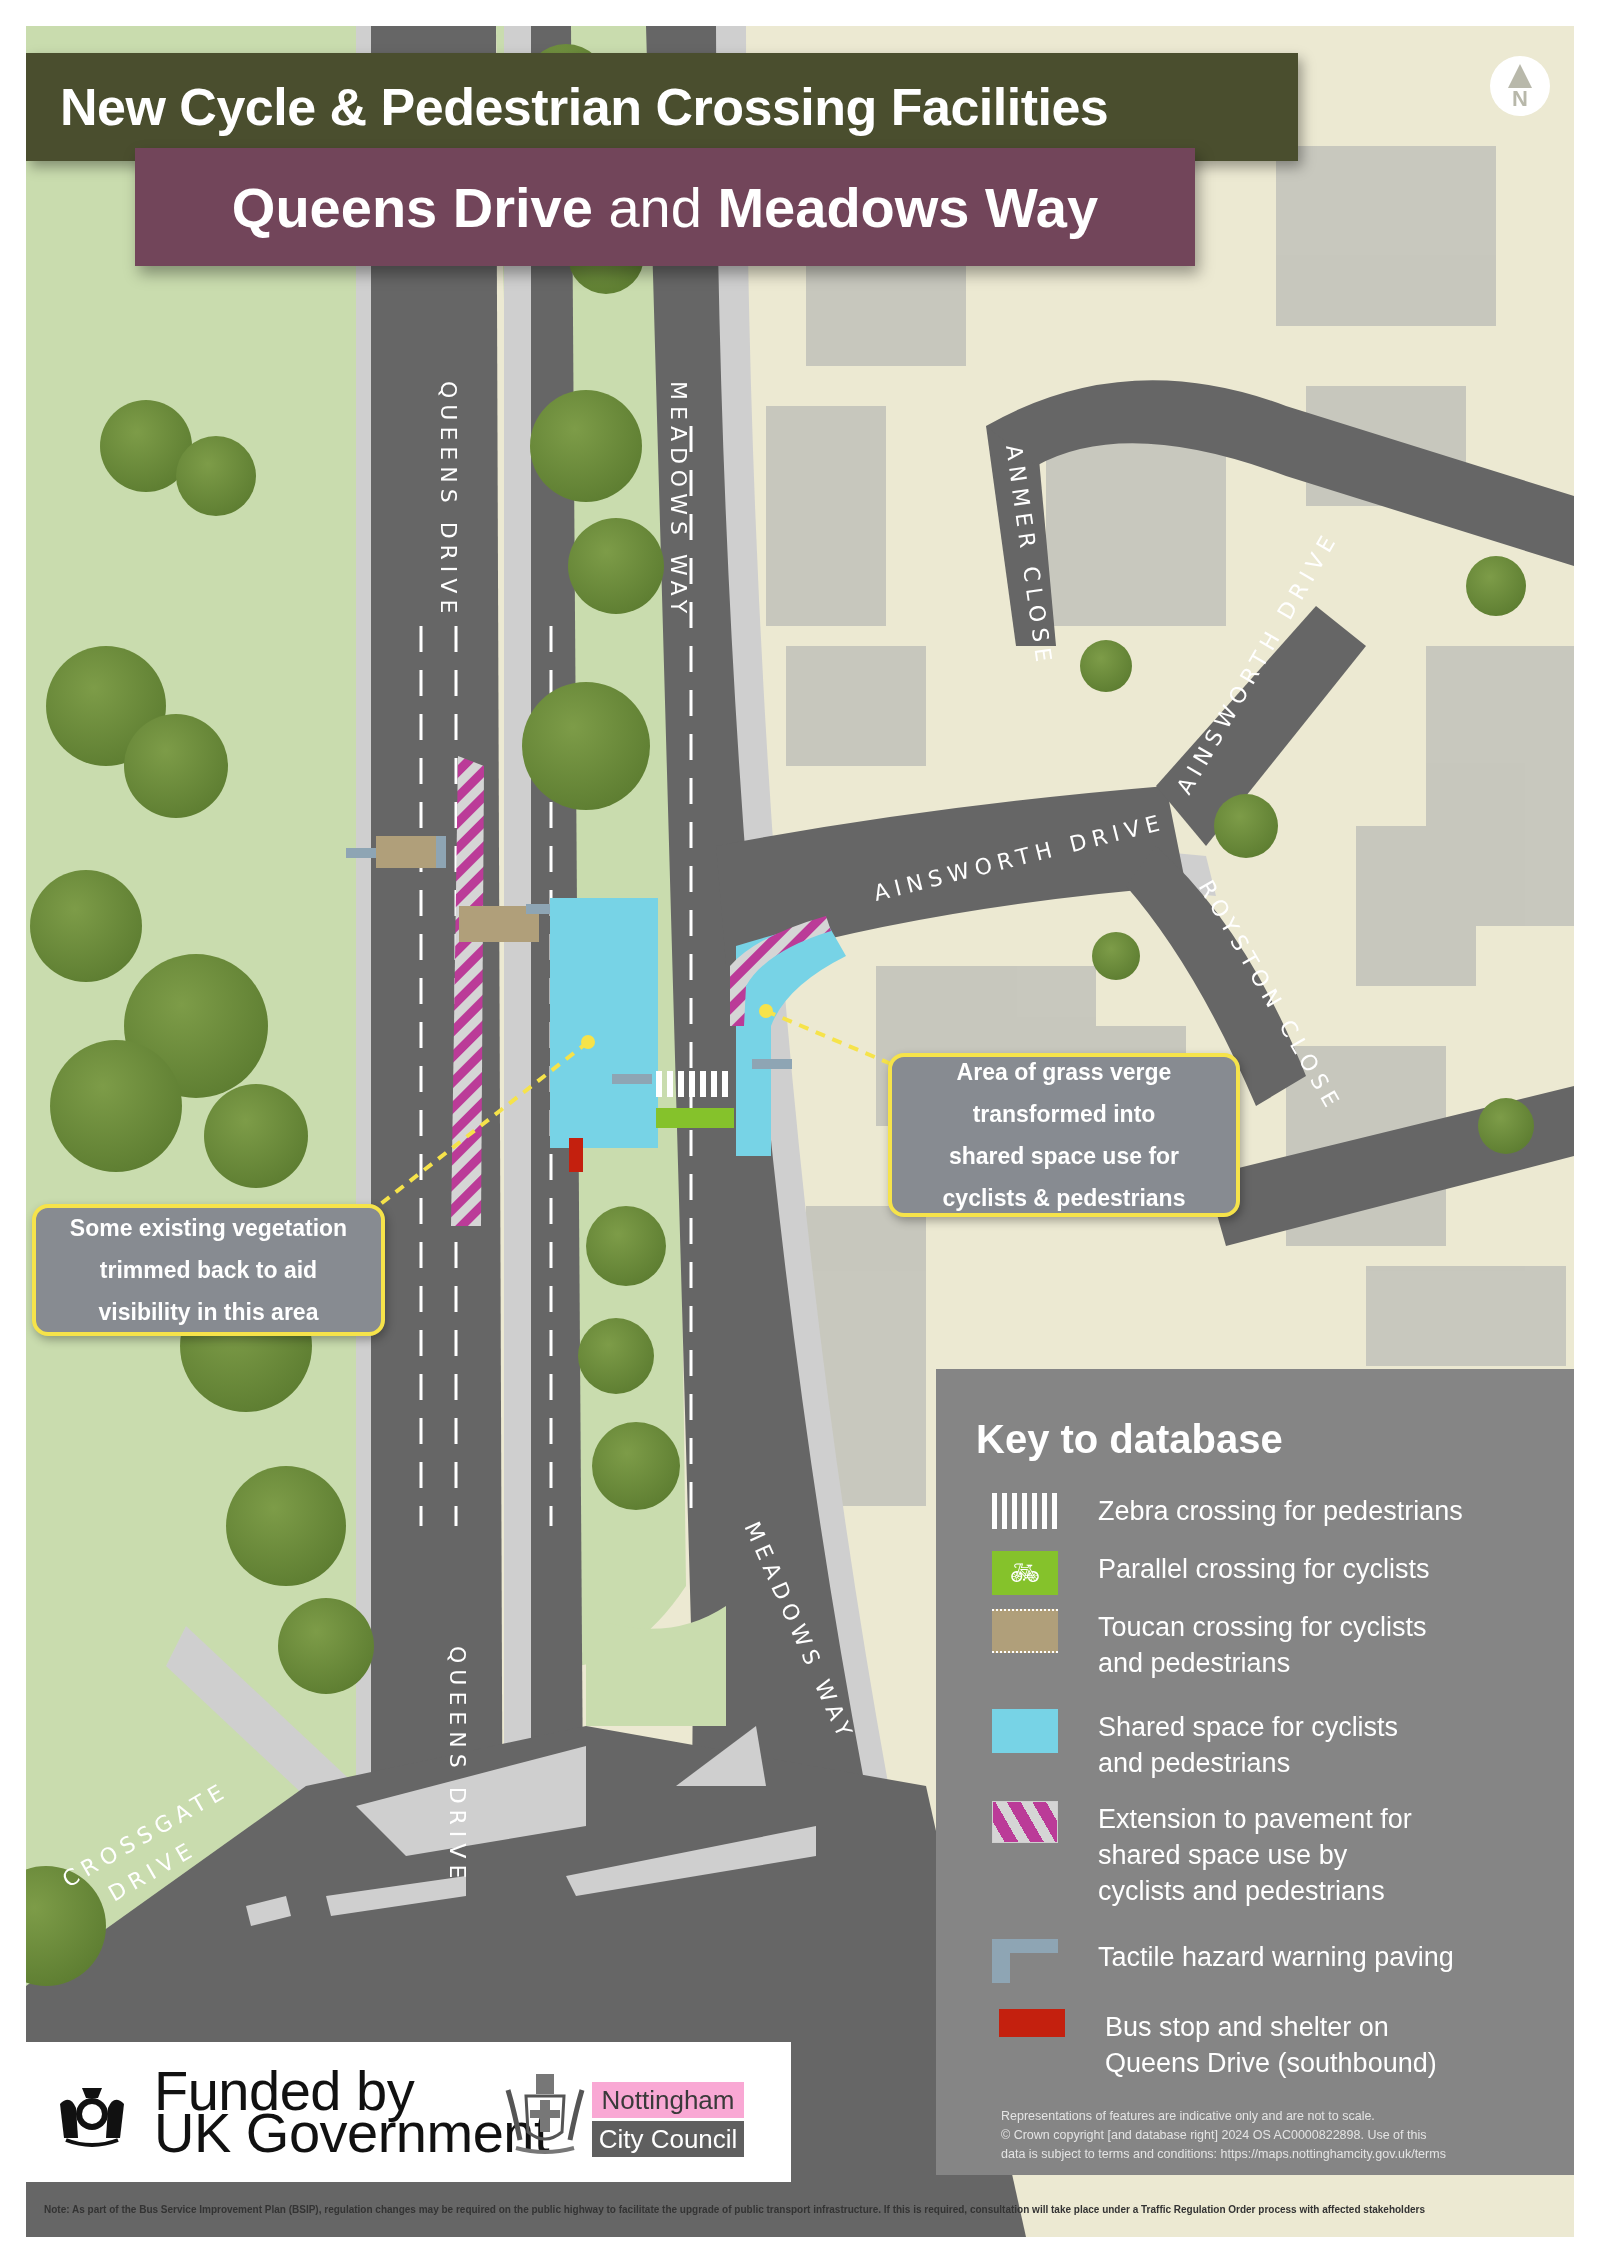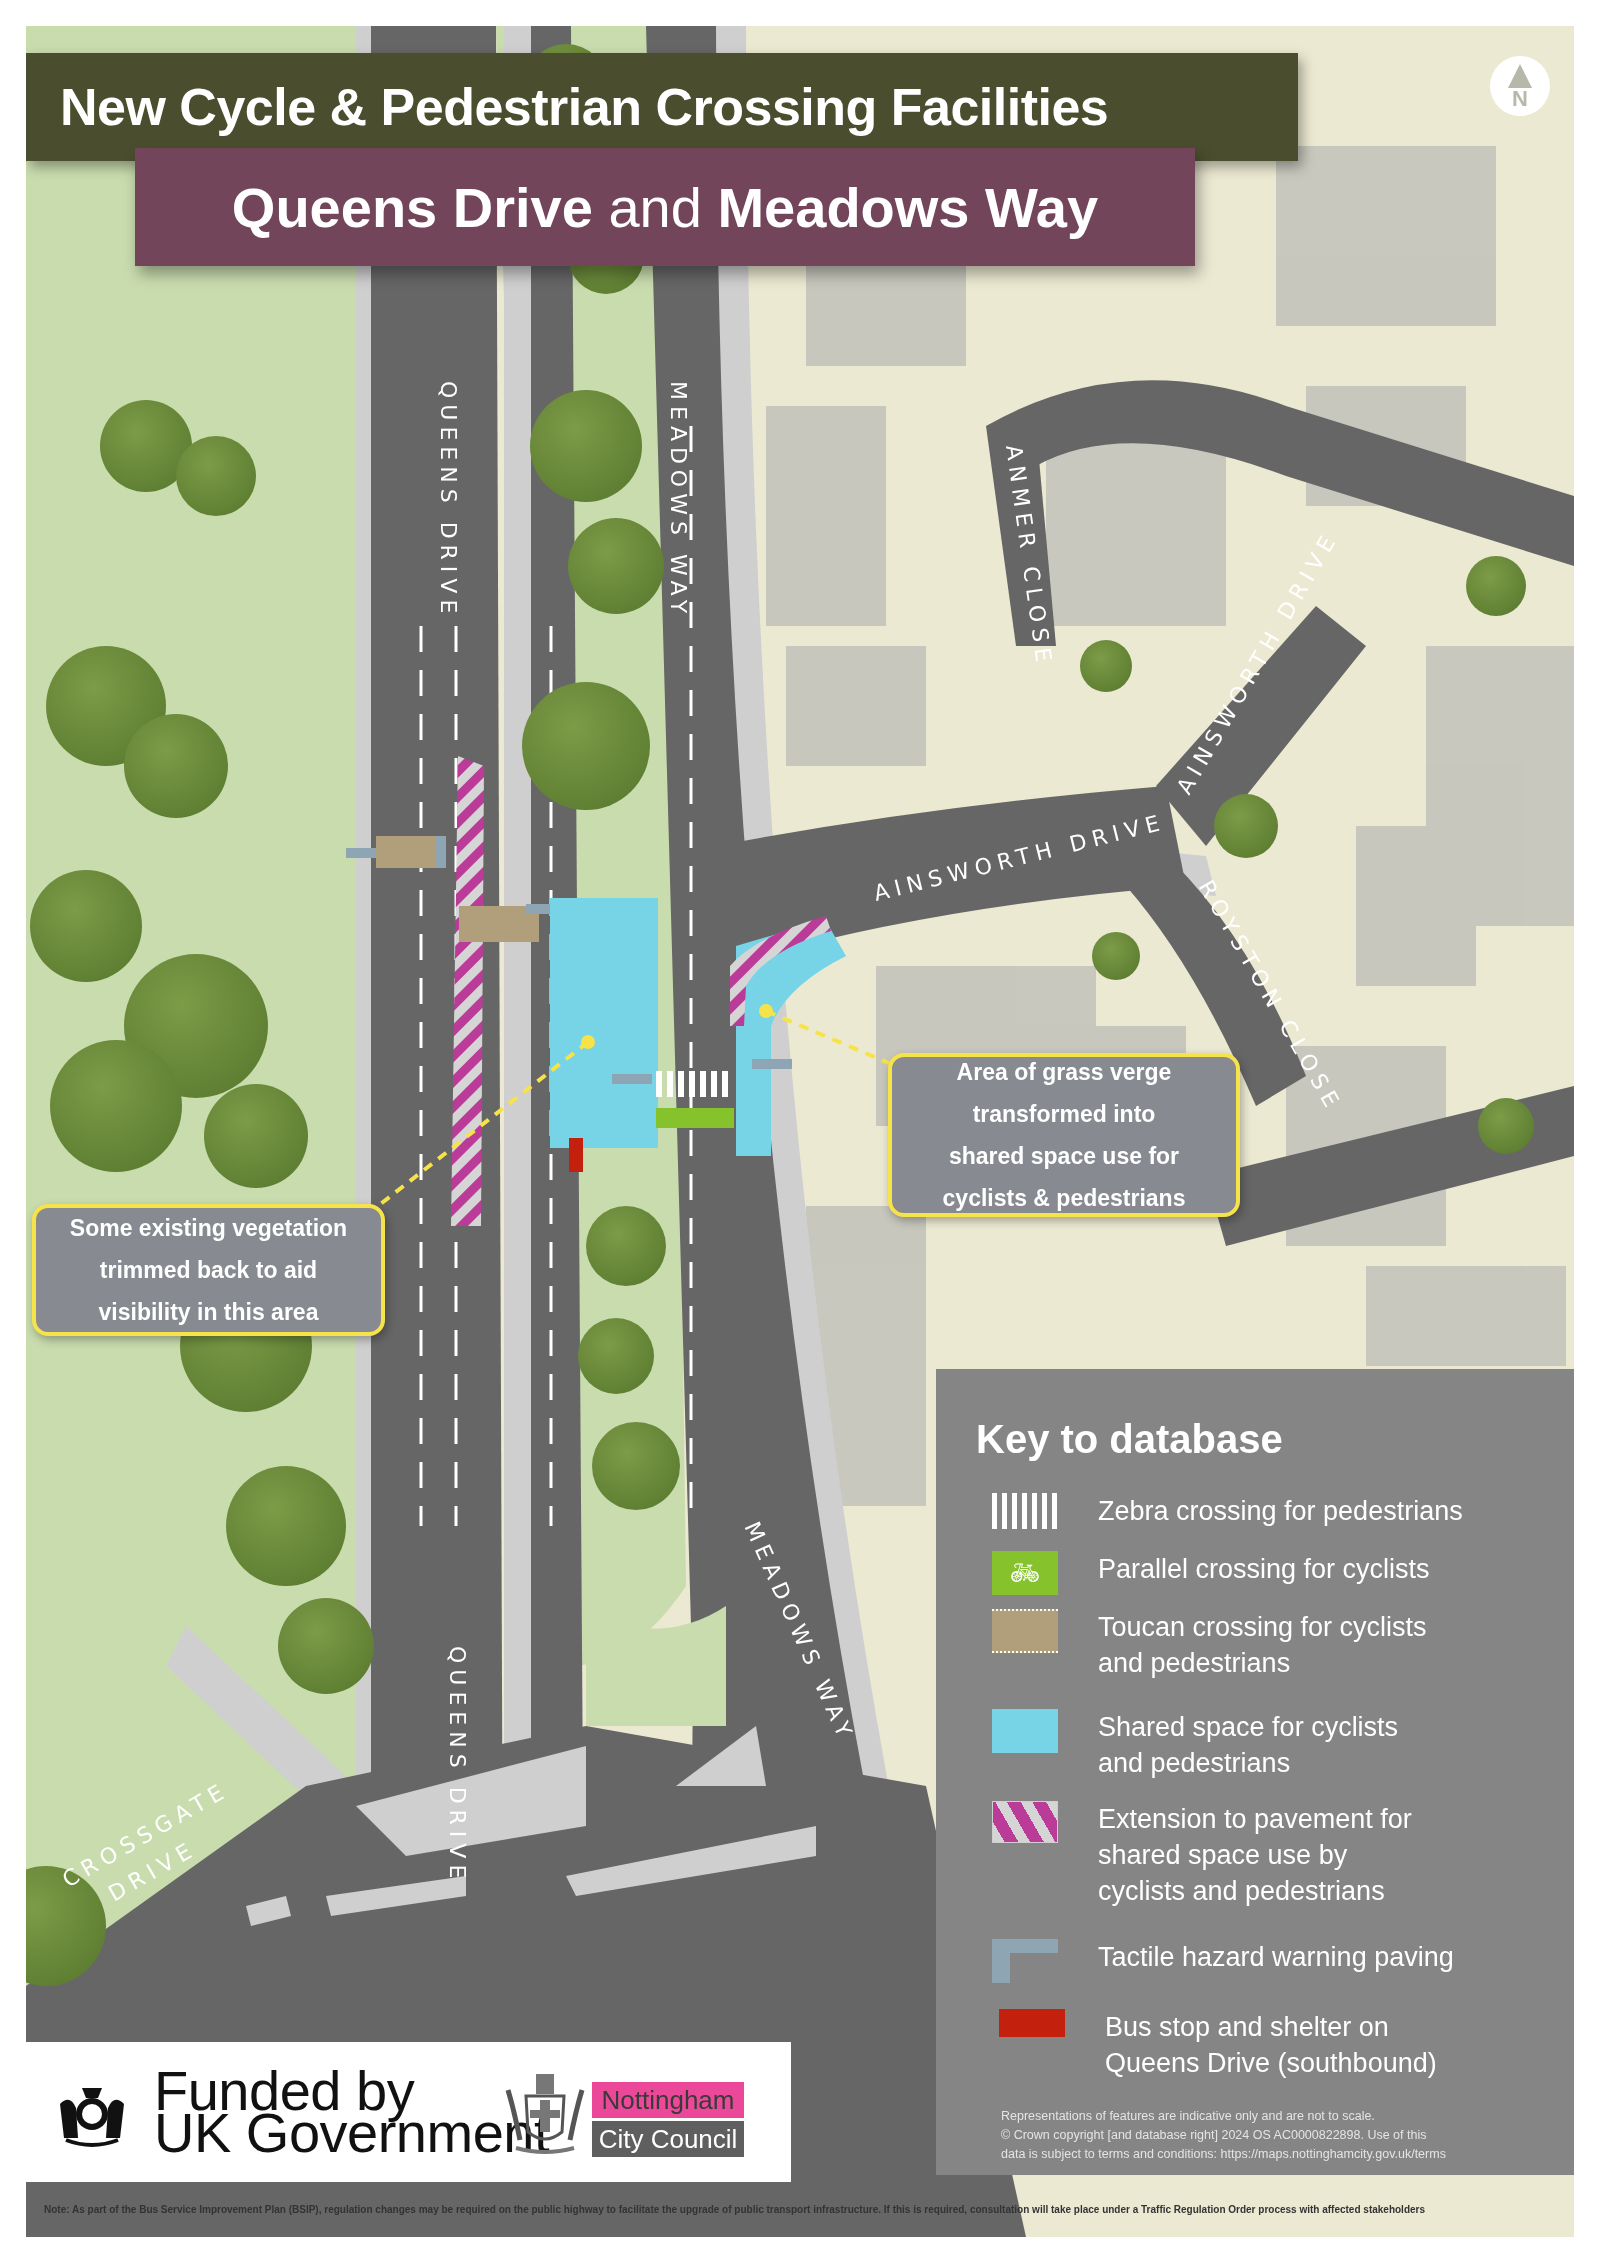--- a/index.html
+++ b/index.html
@@ -40,21 +40,21 @@
   .sw-extension { height: 42px; background: repeating-linear-gradient(60deg, #d5d5d5 0 10px, #bb3b98 10px 22px); border: 1px solid #cfcfcf; }
   .sw-tactile { height: 44px; }
   .sw-tactile .a { position: absolute; left: 0; top: 0; width: 66px; height: 14px; background: #8ea5b4; }
   .sw-tactile .b { position: absolute; left: 0; top: 0; width: 18px; height: 44px; background: #8ea5b4; }
   .sw-bus { height: 28px; width: 52px; flex: 0 0 52px; margin-left: 7px; margin-right: 47px; background: #c4200e; }
 
   .logos { position: absolute; left: 0; top: 2016px; width: 765px; height: 140px; background: #ffffff; }
   .logos .crest { position: absolute; left: 30px; top: 32px; width: 72px; height: 76px; }
   .logos .funded { position: absolute; left: 128px; top: 28px; font-size: 56px; line-height: 42px; color: #111111; white-space: pre-line; letter-spacing: -0.5px; }
   .logos .ncc-crest { position: absolute; left: 478px; top: 28px; width: 82px; height: 86px; }
-  .logos .ncc-top { position: absolute; left: 566px; top: 40px; width: 152px; height: 36px; background: #ec4899; color: #3a3a3a; font-size: 26px; display: flex; align-items: center; justify-content: center; }
+  .logos .ncc-top { position: absolute; left: 566px; top: 40px; width: 152px; height: 36px; background: #f9a8d4; color: #3a3a3a; font-size: 26px; display: flex; align-items: center; justify-content: center; }
   .logos .ncc-bot { position: absolute; left: 566px; top: 79px; width: 152px; height: 36px; background: #5f5f5f; color: #ffffff; font-size: 26px; display: flex; align-items: center; justify-content: center; }
 
   .footnote { position: absolute; left: 18px; top: 2178px; width: 1520px; font-size: 10px; font-weight: bold; color: #333333; white-space: nowrap; }
 </style>
 </head>
 <body>
 
 <div class="poster">
 
   <svg class="map-svg" viewBox="0 0 1548 2211" xmlns="http://www.w3.org/2000/svg">

